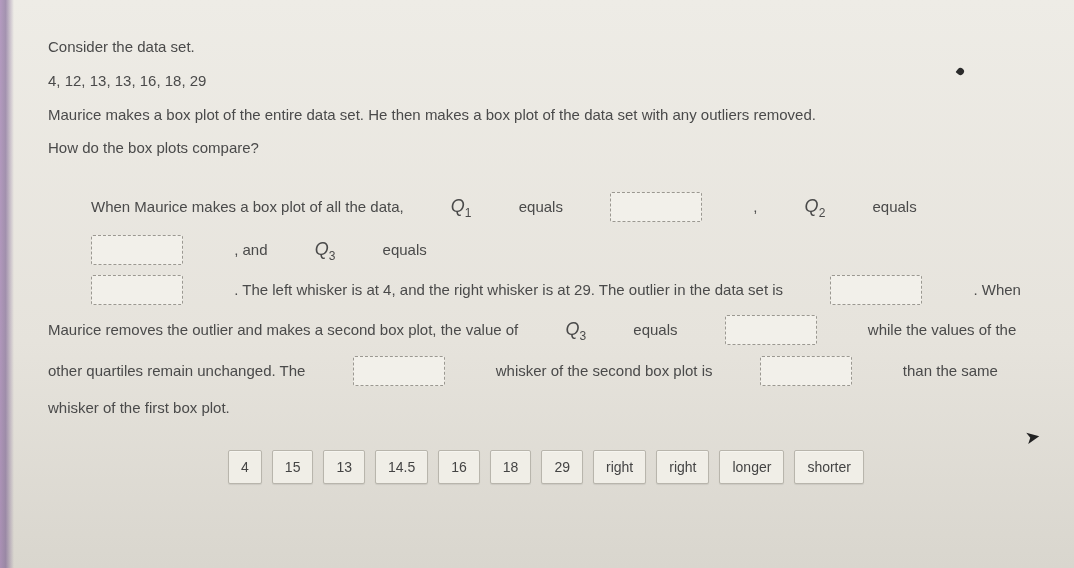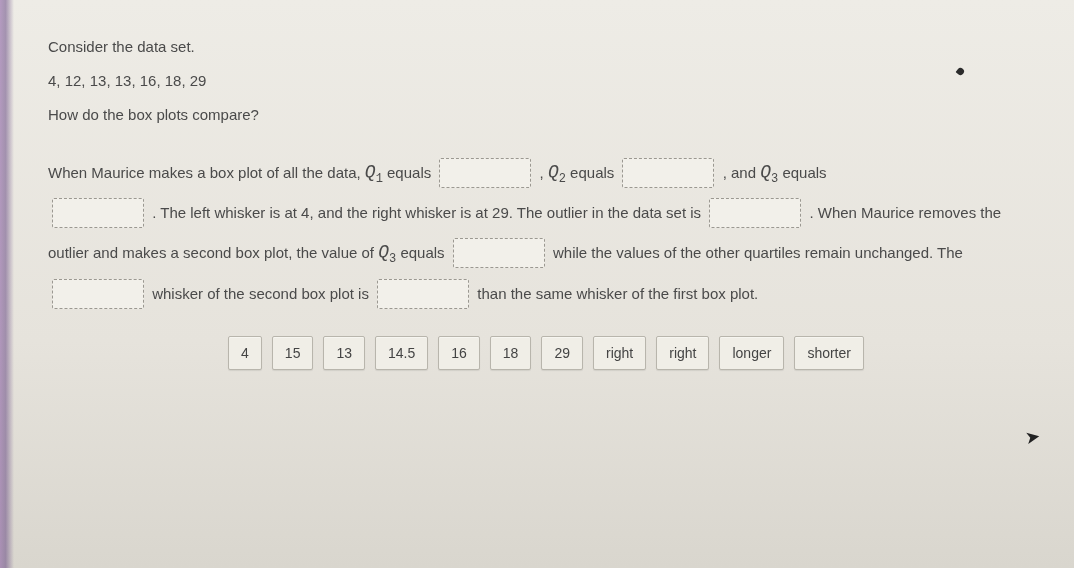--- a/index.html
+++ b/index.html
@@ -26,32 +26,32 @@
     left:0;top:0;bottom:0;width:14px;
     background:linear-gradient(90deg,#7a4a9a 0%, #5a3a7a 40%, rgba(0,0,0,0) 100%);
     opacity:.5;
   }
   .para { margin-bottom: 12px; color:#4a4a4a;}
   .section-gap { margin-top: 26px; }
   .flow {
     line-height: 2.4;
     color:#4a4a4a;
   }
-  .flow > span { vertical-align: middle; }
+  .flow > span { vertical-align: middle; margin-left: 43px; }
   .dropbox {
     display: inline-block;
     vertical-align: middle;
     min-width: 92px;
     height: 30px;
     border: 1px dashed #9b9891;
     background: #f2f0ea;
     margin: 0 4px;
     border-radius: 2px;
   }
-  .q { font-family: Liberation Mono, monospace; font-style: italic; font-size: 18px; }
+  .q { font-family: Liberation Sans, sans-serif; font-style: italic; font-size: 18px; }
   .q sub { font-size: 12px; font-style: normal; vertical-align: sub; }
   .choices {
     margin-top: 24px;
     display: flex;
     gap: 10px;
     justify-content: center;
     flex-wrap: wrap;
   }
   .chip {
     background: #f0eee7;
@@ -84,20 +84,21 @@
 </style>
 </head>
 <body>
 
 <div class="page">
 
   <div class="dot"></div>
 
   <p class="para">Consider the data set.</p>
   <p class="para">4, 12, 13, 13, 16, 18, 29</p>
+  <p class="para">Maurice makes a box plot of the entire data set. He then makes a box plot of the data set with any outliers removed.</p>
   <p class="para">How do the box plots compare?</p>
 
   <div class="section-gap flow">
     <span>When Maurice makes a box plot of all the data, </span>
     <span class="q">Q<sub>1</sub></span>
     <span> equals </span>
     <span class="dropbox"></span>
     <span>, </span>
     <span class="q">Q<sub>2</sub></span>
     <span> equals </span>

